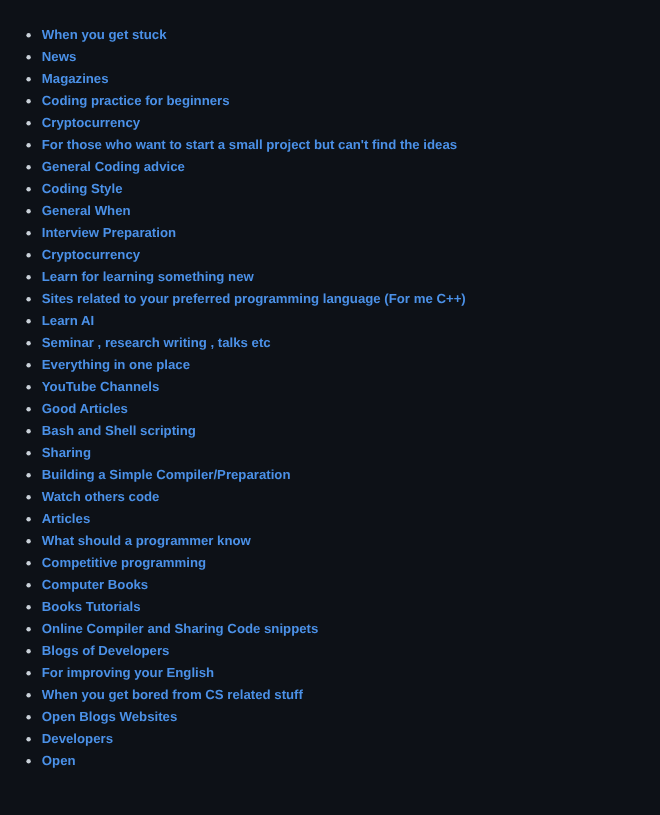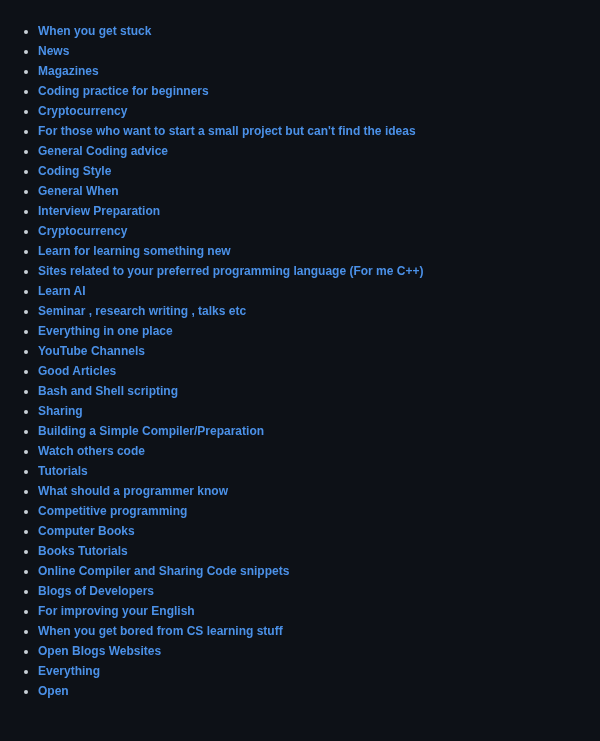--- a/index.html
+++ b/index.html
@@ -67,26 +67,26 @@
       <li><a href="#">Sites related to your preferred programming language (For me C++)</a></li>
       <li><a href="#">Learn AI</a></li>
       <li><a href="#">Seminar , research writing , talks etc</a></li>
       <li><a href="#">Everything in one place</a></li>
       <li><a href="#">YouTube Channels</a></li>
       <li><a href="#">Good Articles</a></li>
       <li><a href="#">Bash and Shell scripting</a></li>
       <li><a href="#">Sharing</a></li>
       <li><a href="#">Building a Simple Compiler/Preparation</a></li>
       <li><a href="#">Watch others code</a></li>
-      <li><a href="#">Tutorials</a></li>
+      <li><a href="#">Articles</a></li>
       <li><a href="#">What should a programmer know</a></li>
       <li><a href="#">Competitive programming</a></li>
       <li><a href="#">Computer Books</a></li>
       <li><a href="#">Books Tutorials</a></li>
       <li><a href="#">Online Compiler and Sharing Code snippets</a></li>
       <li><a href="#">Blogs of Developers</a></li>
       <li><a href="#">For improving your English</a></li>
-      <li><a href="#">When you get bored from CS learning stuff</a></li>
+      <li><a href="#">When you get bored from CS related stuff</a></li>
       <li><a href="#">Open Blogs Websites</a></li>
-      <li><a href="#">Everything</a></li>
+      <li><a href="#">Developers</a></li>
       <li><a href="#">Open</a></li>
     </ul>
 </div>
 
 </body></html>

